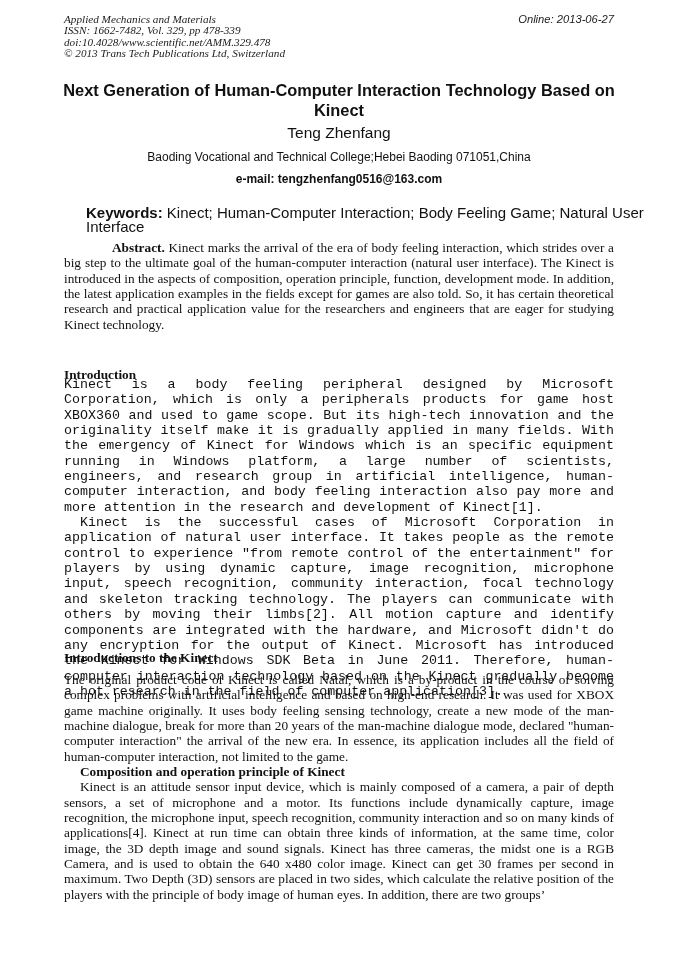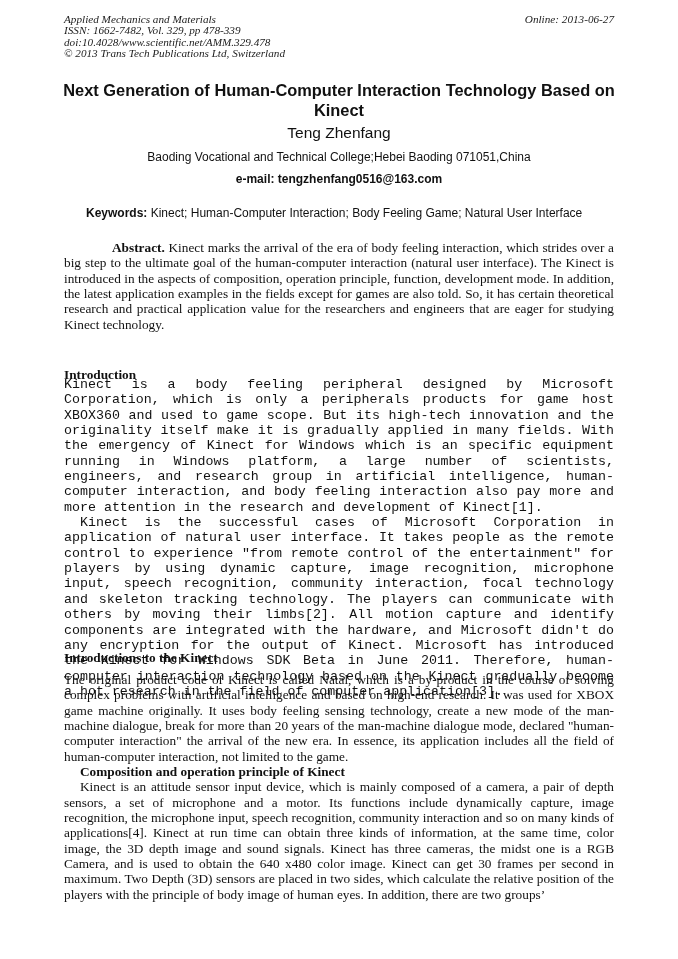--- a/index.html
+++ b/index.html
@@ -4,21 +4,21 @@
 <style>
   html, body { margin: 0; padding: 0; background: #ffffff; }
   body { width: 678px; height: 959px; position: relative; overflow: hidden; color: #111; }
   .header-left {
     position: absolute; left: 64px; top: 14px;
     font-family: "Liberation Serif", serif; font-style: italic;
     font-size: 11.2px; line-height: 11.4px; color: #222;
   }
   .header-right {
     position: absolute; right: 64px; top: 14px;
-    font-family: Liberation Serif, serif; font-style: italic;
+    font-family: Liberation Sans, sans-serif; font-style: italic;
     font-size: 11.2px; line-height: 11.4px; color: #222;
   }
   .title {
     position: absolute; left: 50px; width: 578px; top: 80px;
     font-family: "Liberation Sans", sans-serif; font-weight: bold;
     font-size: 16.4px; line-height: 20px; text-align: center; color: #111;
   }
   .author {
     position: absolute; left: 50px; width: 578px; top: 123px;
     font-family: "Liberation Sans", sans-serif; font-size: 15.5px;
@@ -29,21 +29,21 @@
     font-family: "Liberation Sans", sans-serif; font-size: 12px;
     text-align: center; line-height: 14px;
   }
   .email {
     position: absolute; left: 50px; width: 578px; top: 172px;
     font-family: "Liberation Sans", sans-serif; font-size: 12px;
     text-align: center; line-height: 14px; font-weight: bold;
   }
   .keywords {
     position: absolute; left: 64px; width: 560px; top: 206px;
-    font-family: "Liberation Sans", sans-serif; font-size: 12px; line-height: 14px; padding-left: 22px;
+    font-family: "Liberation Sans", sans-serif; font-size: 15px; line-height: 14px; padding-left: 22px;
   }
   .keywords b { font-weight: bold; }
   .para {
     position: absolute; left: 64px; width: 550px;
     font-family: "Liberation Serif", serif; font-size: 13.3px; line-height: 15.35px;
     text-align: justify; color: #111;
   }
   .para .lbl { font-weight: bold; margin-left: 48px; }
   .indent { text-indent: 16px; }
   .heading {

